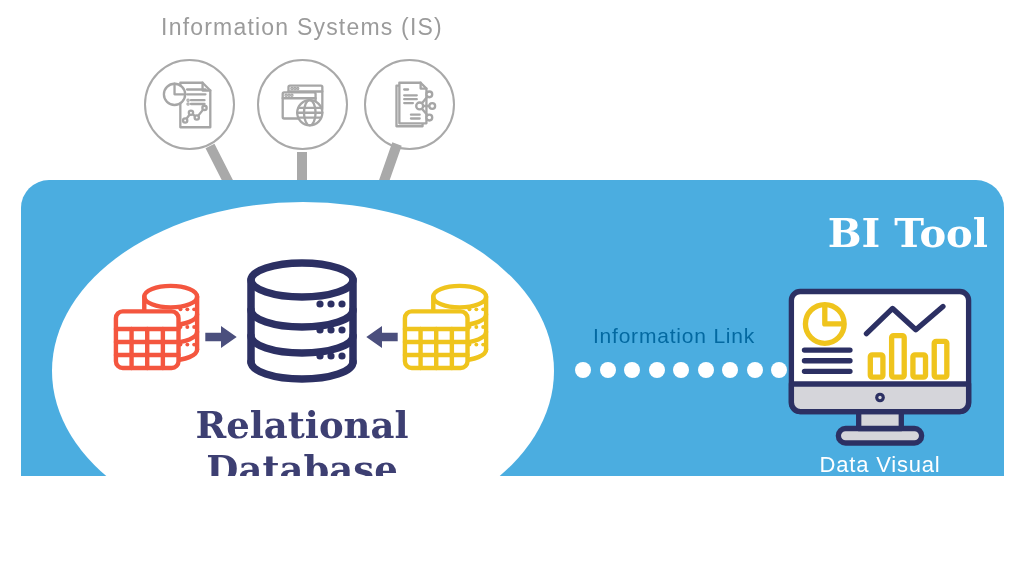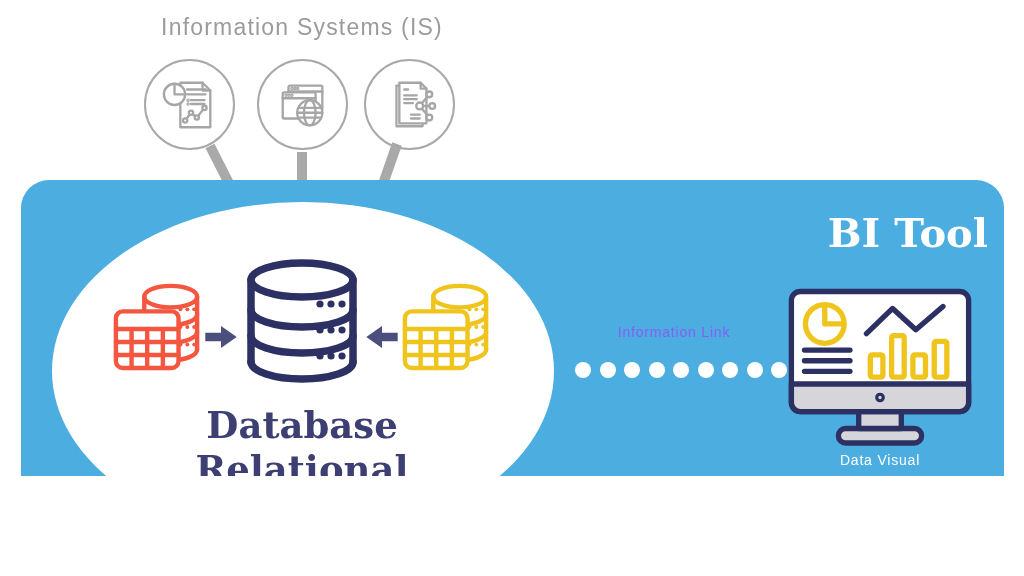--- a/index.html
+++ b/index.html
@@ -17,27 +17,27 @@
   
   .bi-box{left:21px;top:180px;width:983px;height:378px;border-radius:28px;background:#4bade0;}
   .bi-label{right:36px;top:189px;color:#ffffff;font-family:"DejaVu Serif",serif;
             font-weight:bold;font-size:40px;line-height:1;margin-top:24px;}
   .ellipse{left:52px;top:202px;width:502px;height:338px;border-radius:50%;background:#ffffff;}
 
   .rd-text{left:102px;top:403px;width:400px;text-align:center;color:#3d3f72;
            font-family:"DejaVu Serif",serif;font-weight:bold;font-size:37px;line-height:1.2;}
 
   
-  .info-link{left:574px;top:324px;width:200px;text-align:center;color:#8b5cf6;
-             font-size:14px;letter-spacing:0.8px;}
+  .info-link{left:574px;top:324px;width:200px;text-align:center;color:#0369a1;
+             font-size:21px;letter-spacing:0.8px;}
   .dots{left:575px;top:362px;display:flex;gap:8.5px;}
   .dot{width:16px;height:16px;border-radius:50%;background:#ffffff;}
 
   .dv-label{left:788px;top:452px;width:184px;text-align:center;color:#ffffff;
-            font-size:14px;letter-spacing:0.8px;}
+            font-size:22px;letter-spacing:0.8px;}
 
   .mirror{transform:scaleX(-1);}
 </style>
 </head>
 <body>
 
 <svg width="0" height="0" style="position:absolute">
   <defs>
     <symbol id="icon-report" viewBox="0 0 60 60">
       <g fill="none" stroke="#a6a6a6" stroke-width="2.4" stroke-linecap="round" stroke-linejoin="round">
@@ -207,22 +207,22 @@
 
   <svg class="abs mirror" style="left:366px;top:325px" width="32" height="24">
       <use href="#slate-arrow"></use>
     </svg>
 
   <svg class="abs" style="left:401px;top:280px;color:#efc41d" width="90" height="92">
       <use href="#tabledb"></use>
     </svg>
 
   <div class="abs rd-text">
+    <div>Relational</div>
     <div>Database</div>
-    <div>Relational</div>
   </div>
 
   <div class="abs info-link">Information Link</div>
   <div class="abs dots">
       <span class="dot"></span>
       <span class="dot"></span>
       <span class="dot"></span>
       <span class="dot"></span>
       <span class="dot"></span>
       <span class="dot"></span>

